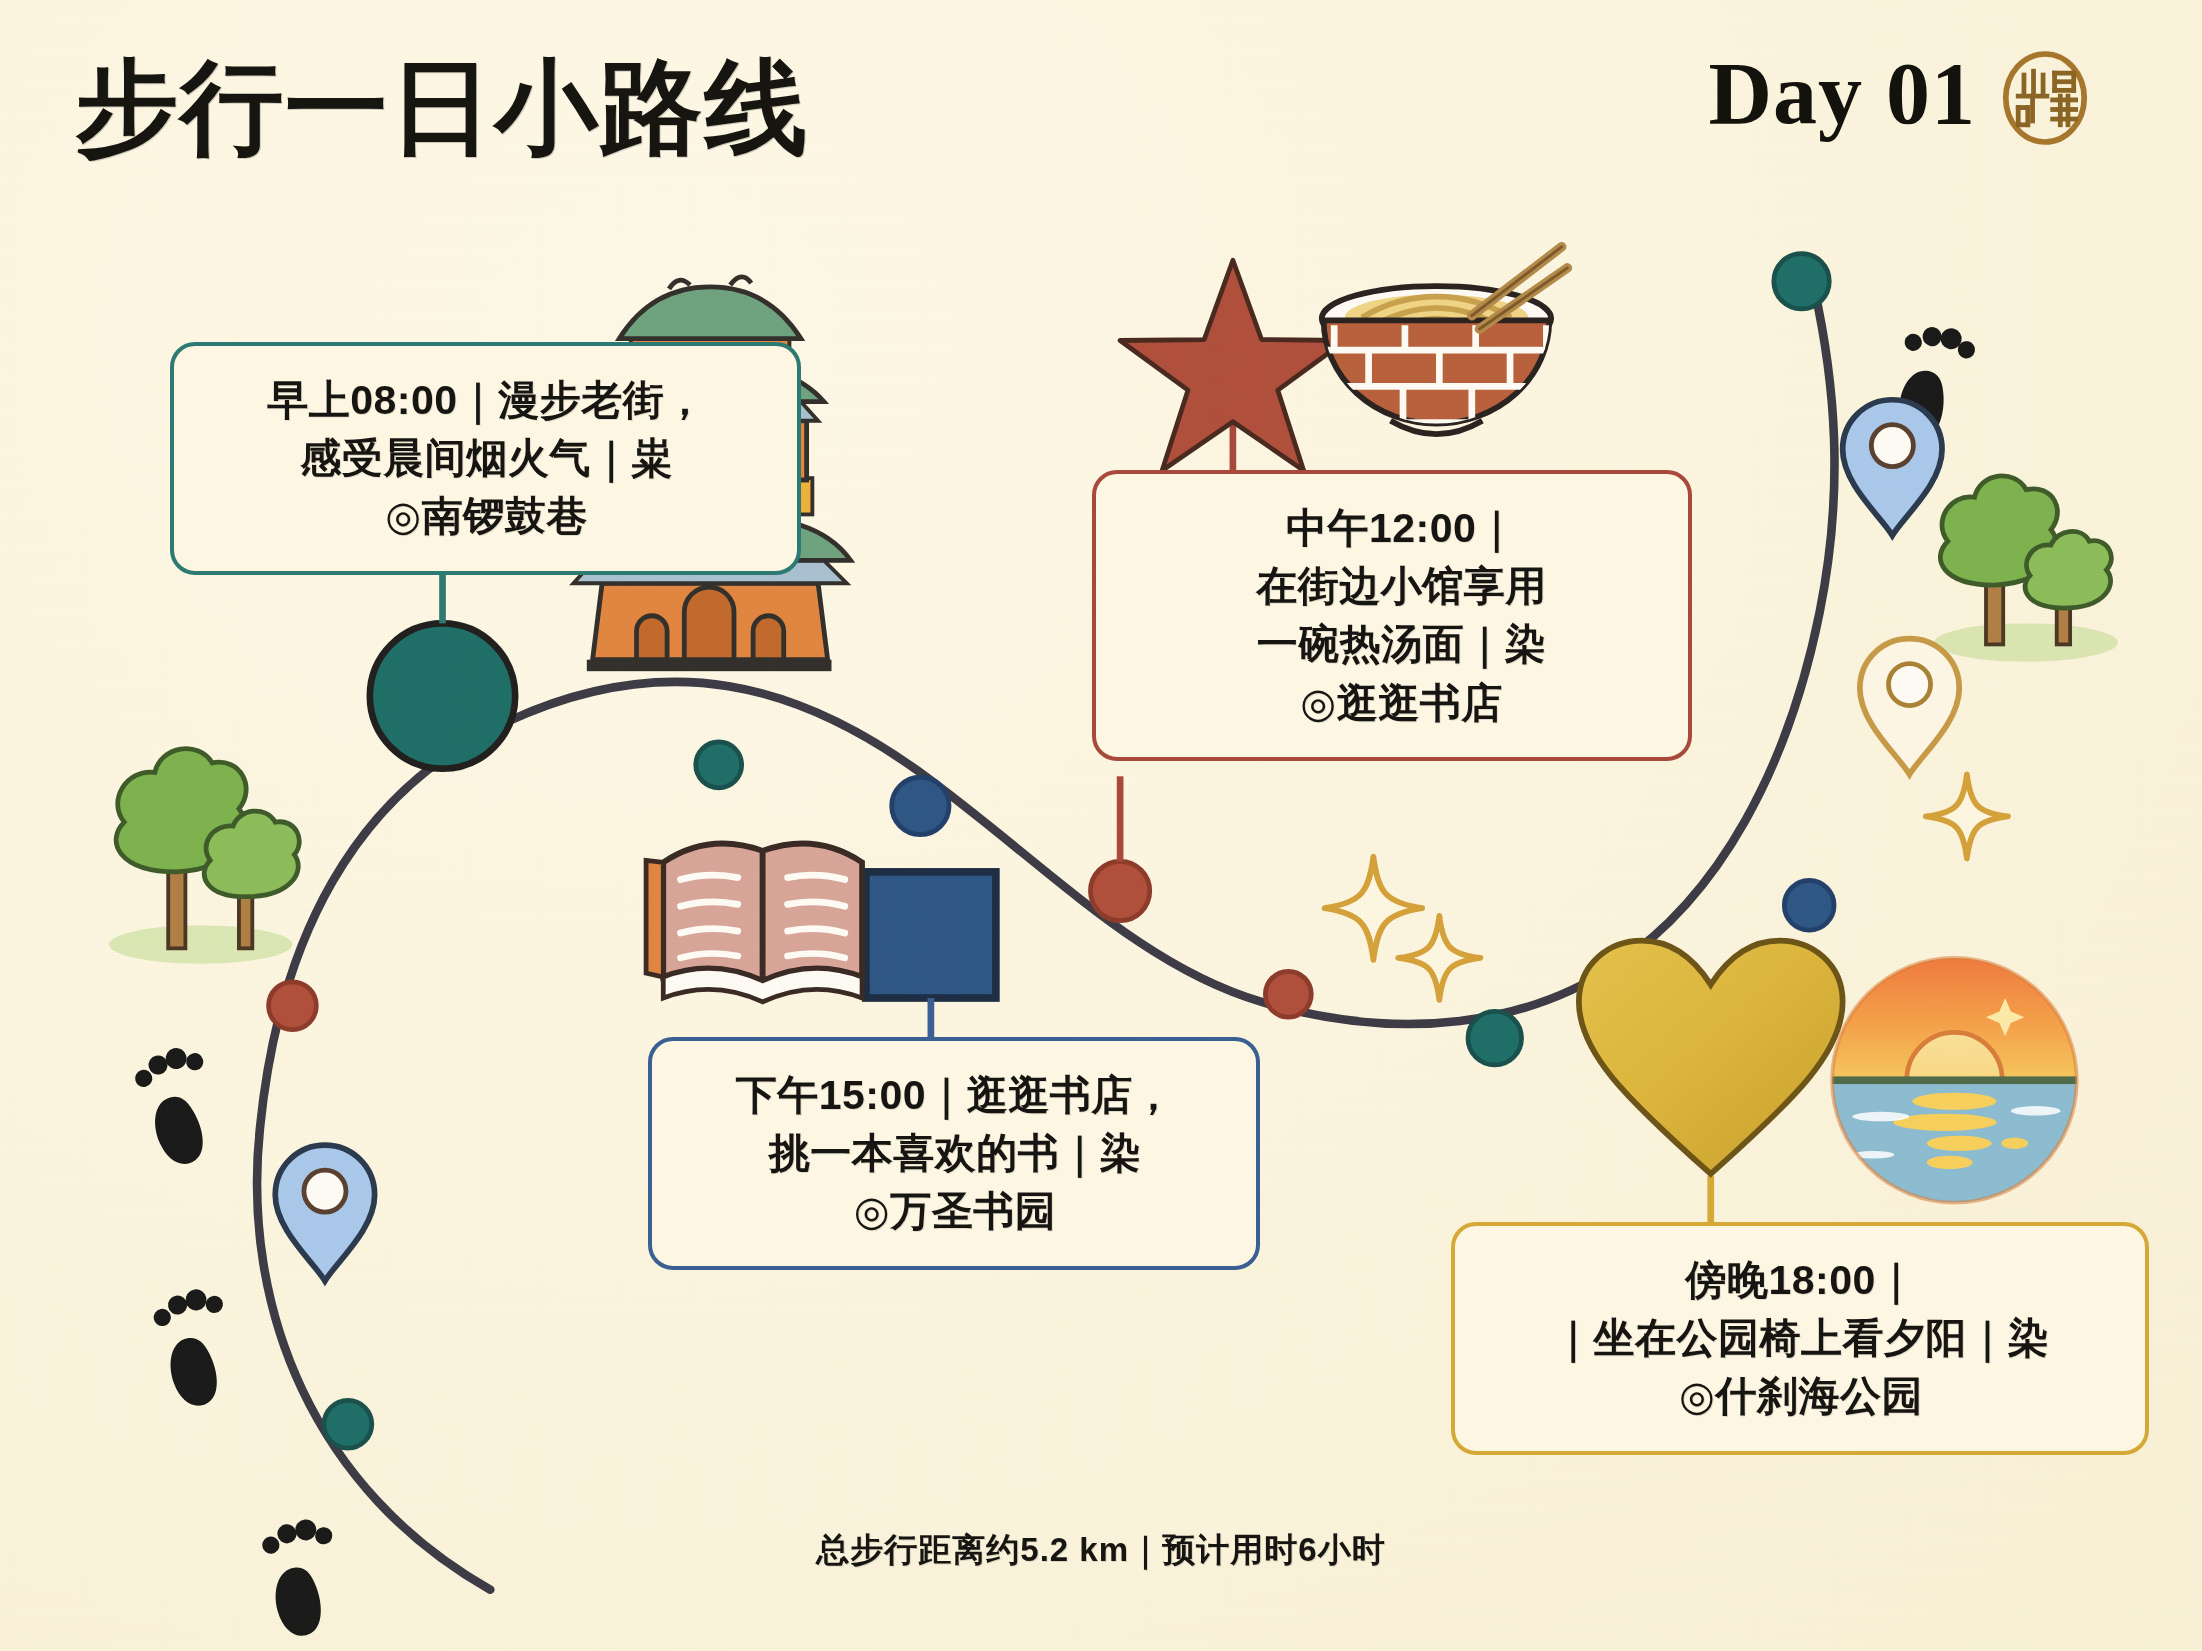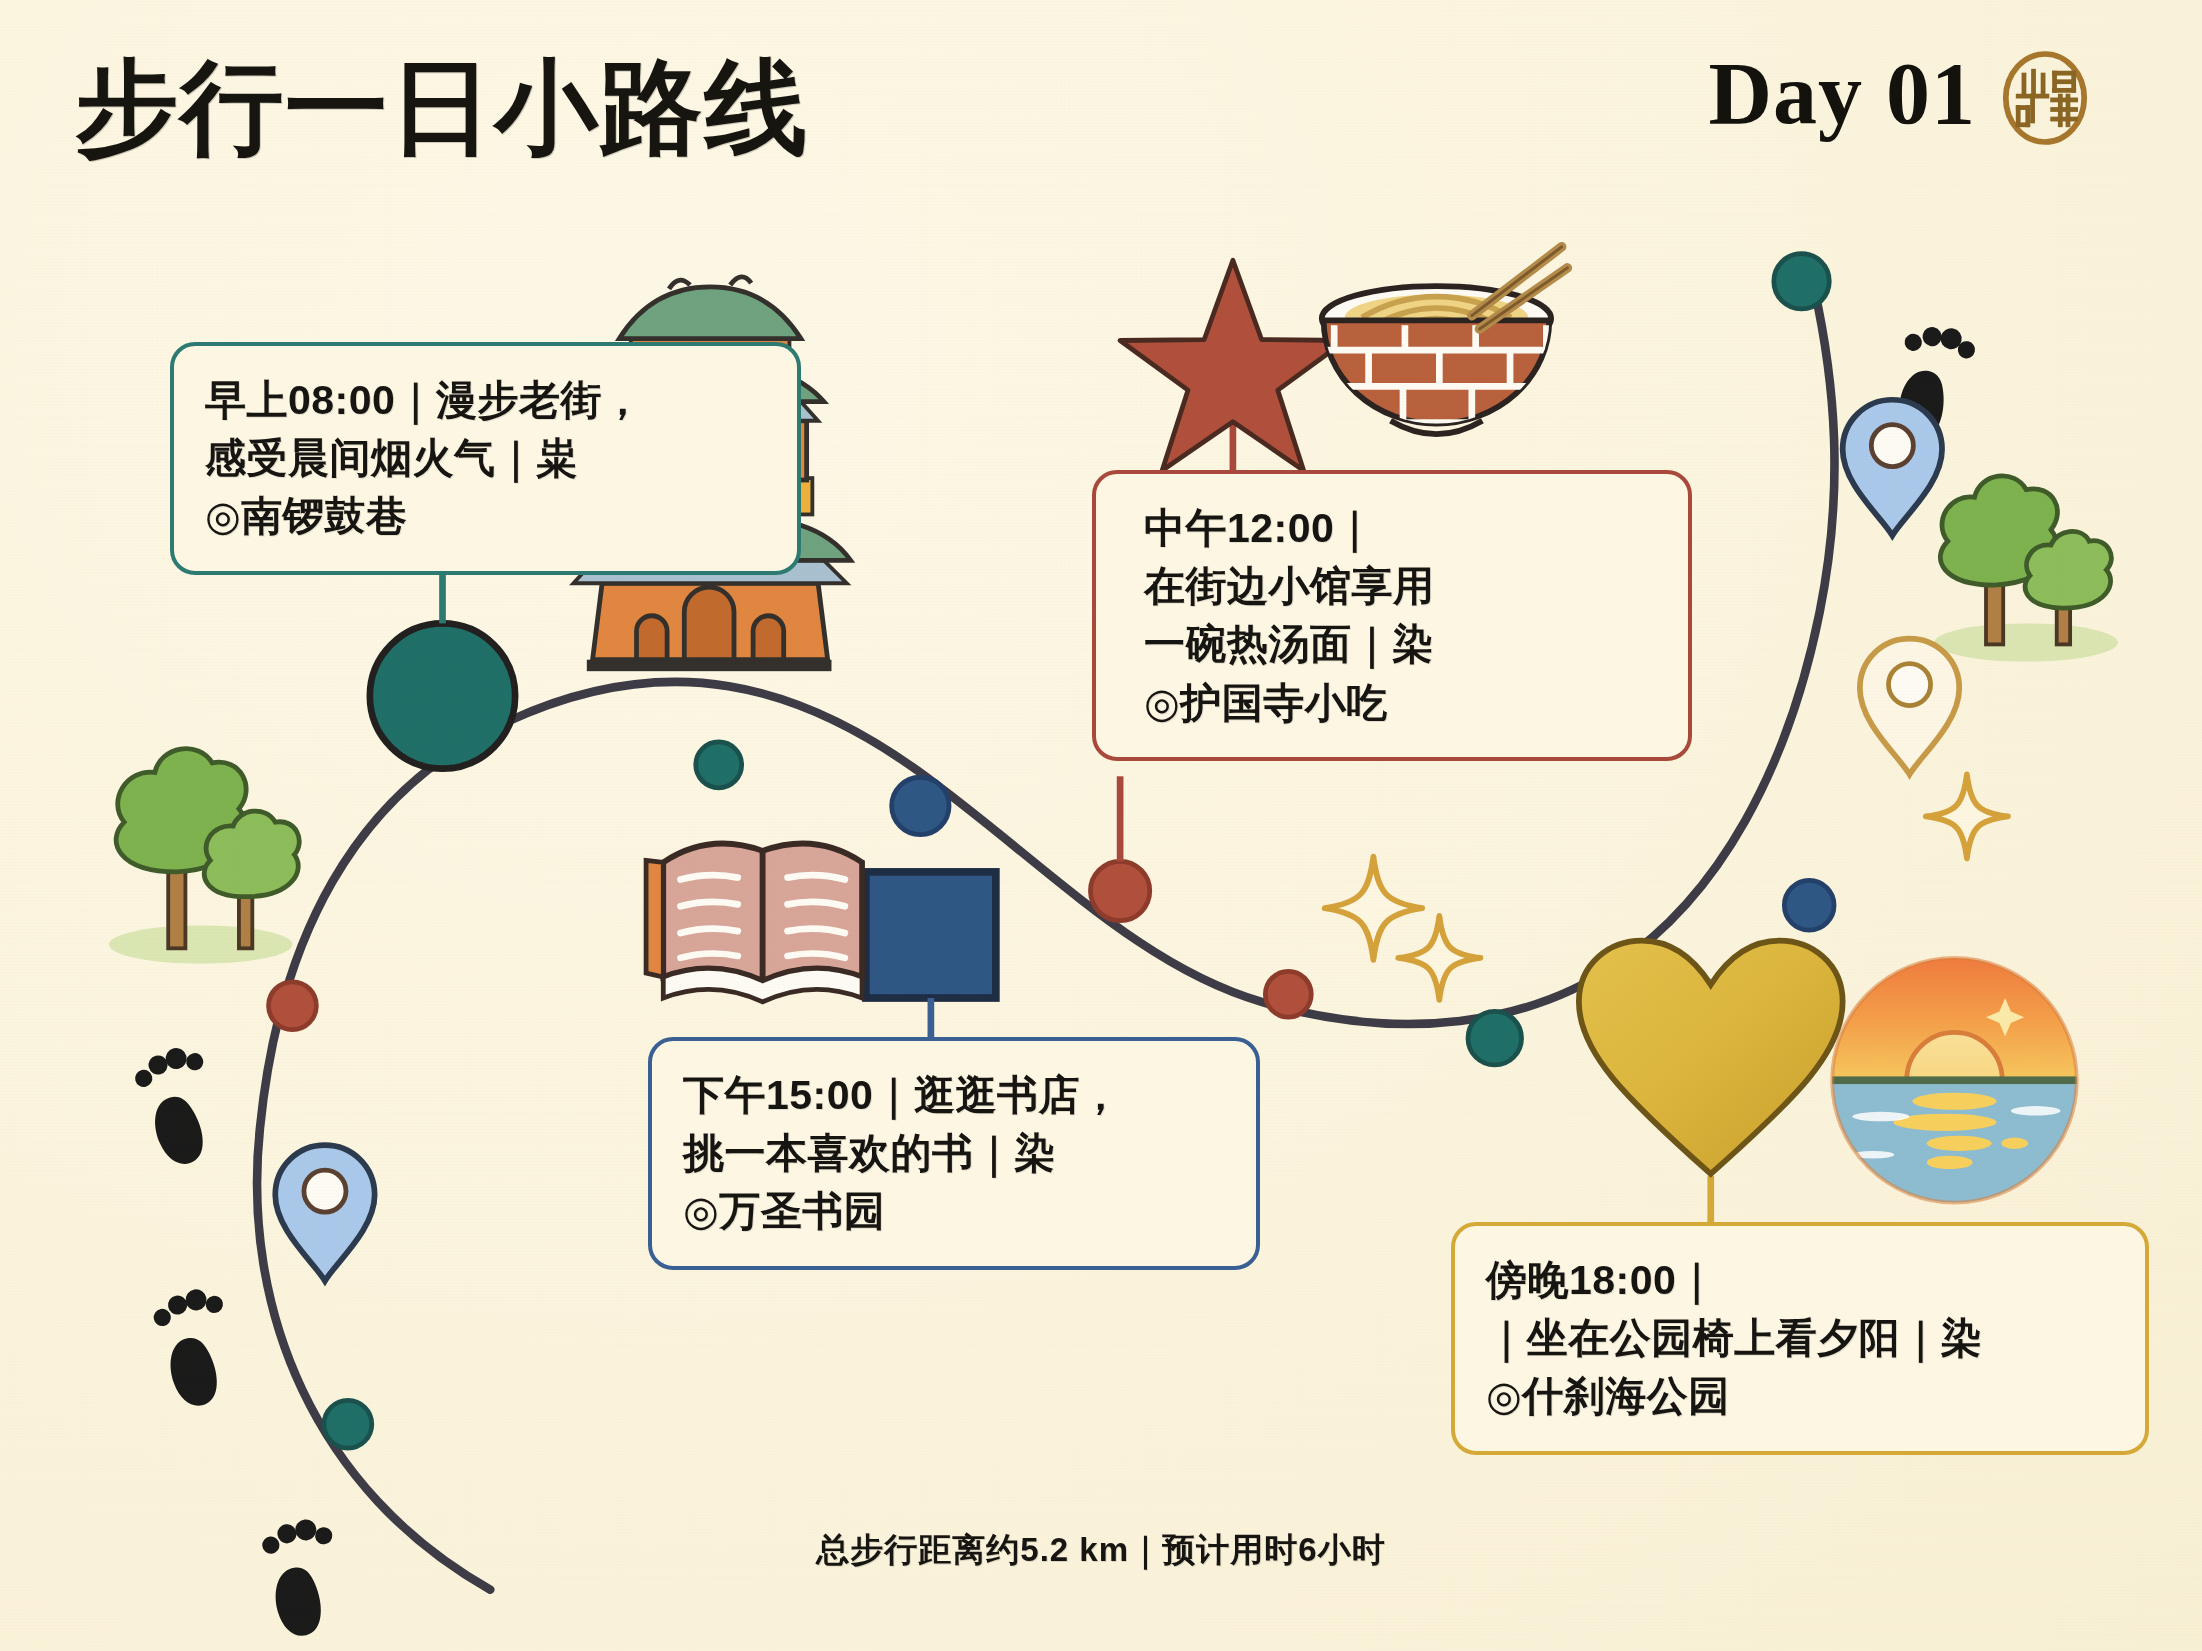--- a/index.html
+++ b/index.html
@@ -56,20 +56,21 @@
     border-width:4.8px;
     border-radius:25px;
     box-sizing:border-box;
     padding:25px 29px 25px 31px;
     font-size:41px;
     line-height:1.42;
     color:#171512;
     font-weight:600;
     letter-spacing:0.5px;
     text-shadow:1px 1px 0 rgba(0,0,0,.10);
+    text-align:center;
   }
   .callout .ln{display:block;white-space:nowrap;}
   #box-morning{left:170px;top:342px;width:631px;border-color:#2d7a72;}
   #box-noon{left:1092px;top:470px;width:600px;border-color:#a8493b;padding-left:48px;}
   #box-afternoon{left:648px;top:1037px;width:612px;border-color:#3a5f93;}
   #box-evening{left:1451px;top:1222px;width:698px;border-color:#d4a937;}
 
   #footer{
     position:absolute;left:0;right:0;top:1528px;
     text-align:center;
@@ -376,21 +377,21 @@
   <div class="callout" id="box-morning">
     <span class="ln">早上08:00｜漫步老街，</span>
     <span class="ln">感受晨间烟火气｜粜</span>
     <span class="ln">◎南锣鼓巷</span>
   </div>
 
   <div class="callout" id="box-noon">
     <span class="ln">中午12:00｜</span>
     <span class="ln">在街边小馆享用</span>
     <span class="ln">一碗热汤面｜染</span>
-    <span class="ln">◎护国寺小吃</span>
+    <span class="ln">◎逛逛书店</span>
   </div>
 
   <div class="callout" id="box-afternoon">
     <span class="ln">下午15:00｜逛逛书店，</span>
     <span class="ln">挑一本喜欢的书｜染</span>
     <span class="ln">◎万圣书园</span>
   </div>
 
   <div class="callout" id="box-evening">
     <span class="ln">傍晚18:00｜</span>

